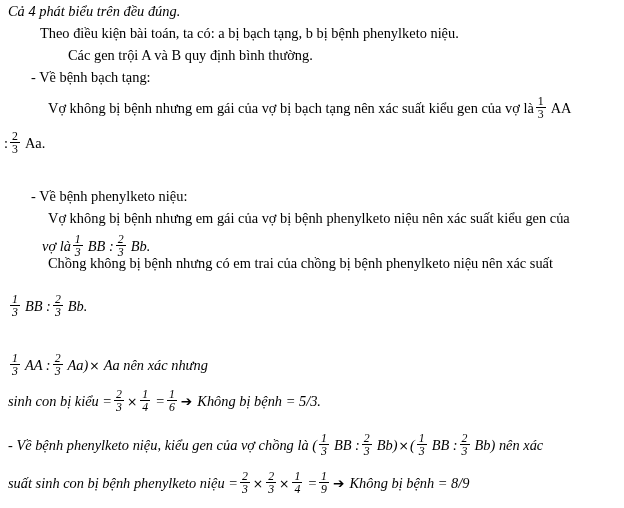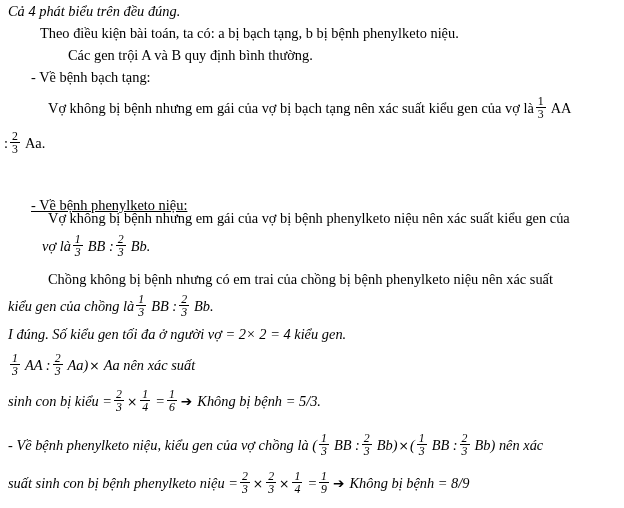--- a/index.html
+++ b/index.html
@@ -101,46 +101,43 @@
 
   <div class="line ind4" style="top:95px;">
     <span>Vợ không bị bệnh nhưng em gái của vợ bị bạch tạng nên xác suất kiểu gen của vợ là</span><span class="frac"><span class="num">1</span><span class="den">3</span></span><span class="sp">AA</span>
   </div>
 
   <div class="line" style="top:130px;left:4px;">
     <span>:</span><span class="frac"><span class="num">2</span><span class="den">3</span></span><span class="sp">Aa.</span>
   </div>
 
 
-  <div class="line ind3" style="top:198px;text-decoration:underline;">
+  <div class="line ind3" style="top:189px;">
     <span>- Về bệnh phenylketo niệu:</span>
   </div>
 
   <div class="line ind4" style="top:211px;">
     <span>Vợ không bị bệnh nhưng em gái của vợ bị bệnh phenylketo niệu nên xác suất kiểu gen của</span>
   </div>
 
   <div class="line ind0" style="top:233px;margin-left:34px;">
     <span>vợ là</span><span class="frac"><span class="num">1</span><span class="den">3</span></span><span class="sp">BB :</span><span class="frac"><span class="num">2</span><span class="den">3</span></span><span class="sp">Bb.</span>
   </div>
 
-  <div class="line ind4" style="top:272px;text-align:right;">
+  <div class="line ind4" style="top:256px;text-align:right;">
     <span>Chồng không bị bệnh nhưng có em trai của chồng bị bệnh phenylketo niệu nên xác suất</span>
   </div>
 
   <div class="line ind0" style="top:293px;">
-    <span>kiểu gen của chồng là</span><span class="frac"><span class="num">1</span><span class="den">3</span></span><span class="sp">BB :</span><span class="frac"><span class="num">2</span><span class="den">3</span></span><span class="sp">Bb.</span>
+    <span class="frac"><span class="num">1</span><span class="den">3</span></span><span class="sp">BB :</span><span class="frac"><span class="num">2</span><span class="den">3</span></span><span class="sp">Bb.</span>
   </div>
 
-  <div class="line ind0" style="top:327px;">
-    <span>I đúng. Số kiểu gen tối đa ở người vợ = 2× 2 = 4 kiểu gen.</span>
-  </div>
 
   <div class="line ind0" style="top:352px;">
-    <span class="frac"><span class="num">1</span><span class="den">3</span></span><span class="sp">AA :</span><span class="frac"><span class="num">2</span><span class="den">3</span></span><span class="sp">Aa)</span><span class="times">×</span><span class="sp">Aa nên xác suất</span>
+    <span class="frac"><span class="num">1</span><span class="den">3</span></span><span class="sp">AA :</span><span class="frac"><span class="num">2</span><span class="den">3</span></span><span class="sp">Aa)</span><span class="times">×</span><span class="sp">Aa nên xác nhưng</span>
   </div>
 
   <div class="line ind0" style="top:388px;">
     <span>sinh con bị kiểu =</span><span class="frac"><span class="num">2</span><span class="den">3</span></span><span class="times">×</span><span class="frac"><span class="num">1</span><span class="den">4</span></span><span class="sp">=</span><span class="frac"><span class="num">1</span><span class="den">6</span></span><span class="arrow">➔</span><span class="sp">Không bị bệnh = 5/3.</span>
   </div>
 
   <div class="line ind0" style="top:432px;">
     <span>- Về bệnh phenylketo niệu, kiểu gen của vợ chồng là (</span><span class="frac"><span class="num">1</span><span class="den">3</span></span><span class="sp">BB :</span><span class="frac"><span class="num">2</span><span class="den">3</span></span><span class="sp">Bb)</span><span class="times">×</span><span>(</span><span class="frac"><span class="num">1</span><span class="den">3</span></span><span class="sp">BB :</span><span class="frac"><span class="num">2</span><span class="den">3</span></span><span class="sp">Bb) nên xác</span>
   </div>
 

